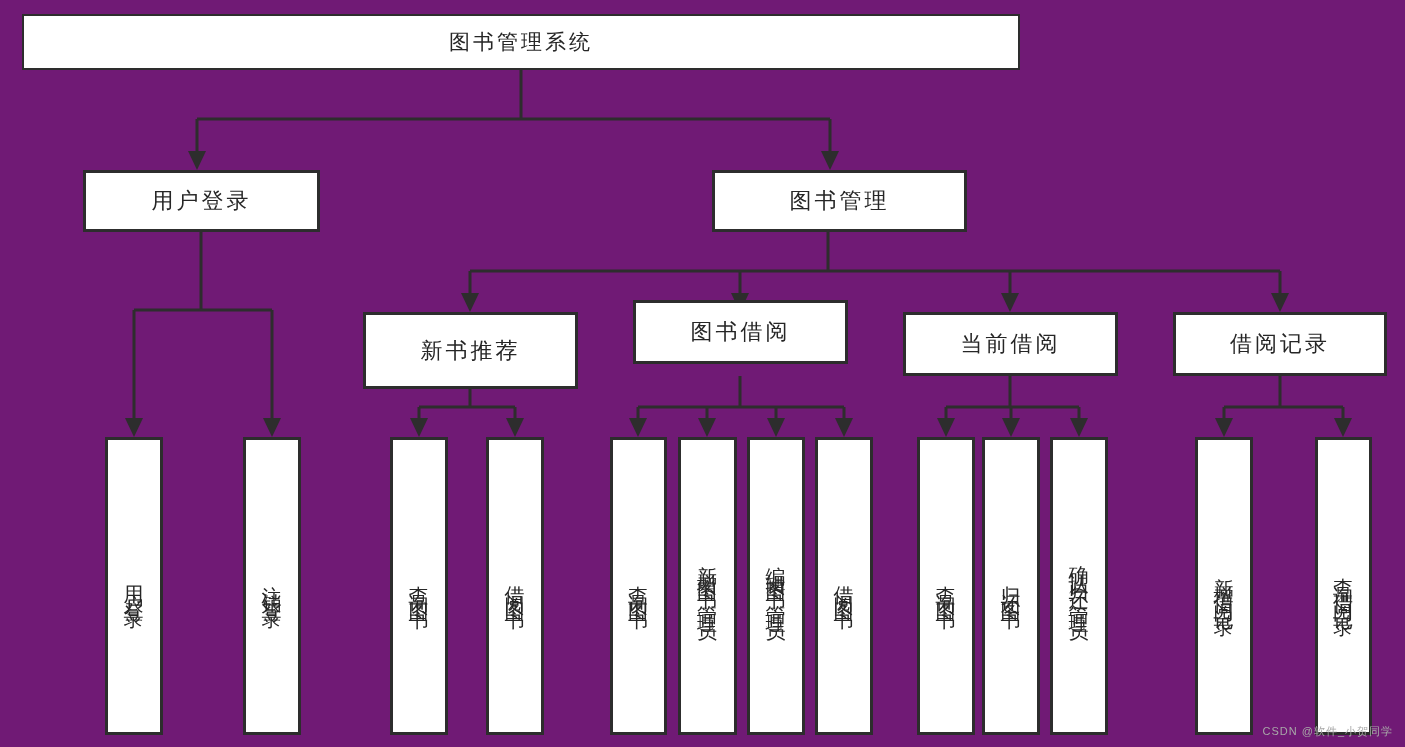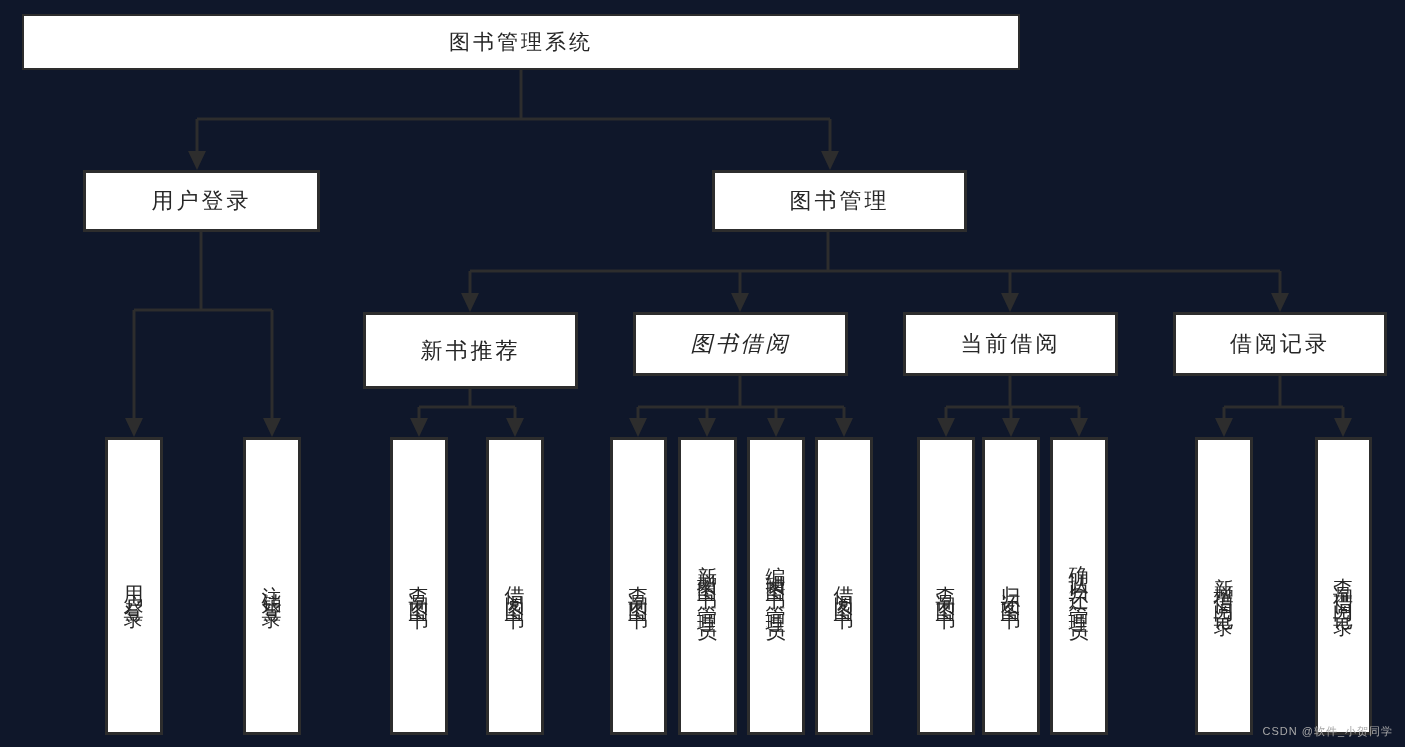--- a/index.html
+++ b/index.html
@@ -1,20 +1,20 @@
 <!DOCTYPE html>
 <html><head>
 <meta charset="utf-8">
 <style>
   html, body { margin: 0; padding: 0; background: #ffffff; }
   .stage {
     position: relative;
     width: 1405px;
     height: 747px;
-    background: #0f172a;
+    background: #701a75;
     font-family: "Liberation Sans", sans-serif;
     color: #262626;
     overflow: hidden;
   }
   .connectors {
     position: absolute;
     left: 0; top: 0;
     width: 1405px; height: 747px;
     pointer-events: none;
   }
@@ -97,21 +97,21 @@
   <div class="box" style="left:83px; top:170px; width:237px; height:62px;">
     <span class="h-label">用户登录</span>
   </div>
   <div class="box" style="left:712px; top:170px; width:255px; height:62px;">
     <span class="h-label">图书管理</span>
   </div>
 
   <div class="box" style="left:363px; top:312px; width:215px; height:77px;">
     <span class="h-label">新书推荐</span>
   </div>
-  <div class="box" style="left:633px; top:312px; width:215px; height:64px;font-style:italic;">
+  <div class="box" style="left:633px; top:300px; width:215px; height:64px;">
     <span class="h-label">图书借阅</span>
   </div>
   <div class="box" style="left:903px; top:312px; width:215px; height:64px;">
     <span class="h-label">当前借阅</span>
   </div>
   <div class="box" style="left:1173px; top:312px; width:214px; height:64px;">
     <span class="h-label">借阅记录</span>
   </div>
 
   <div class="box leaf" style="left:105px; top:437px; width:58px; height:298px;">

